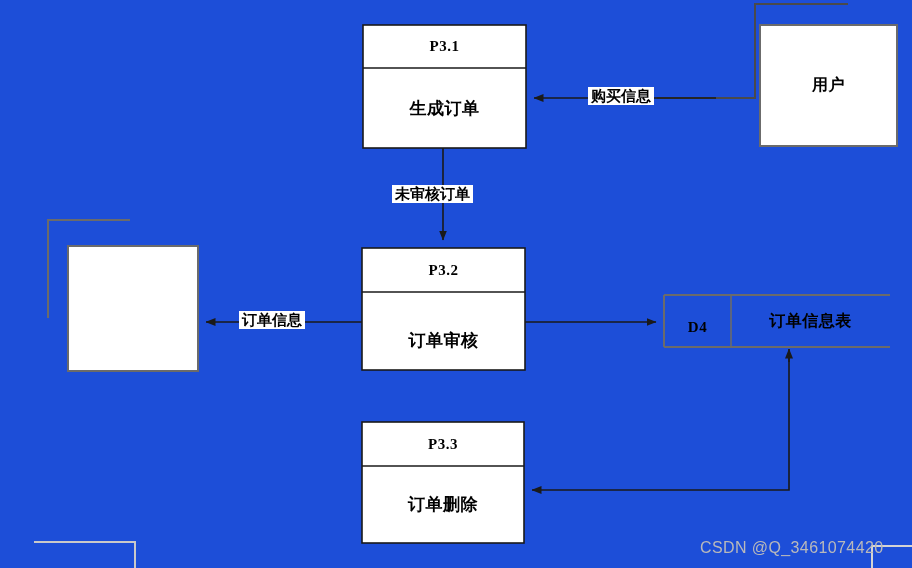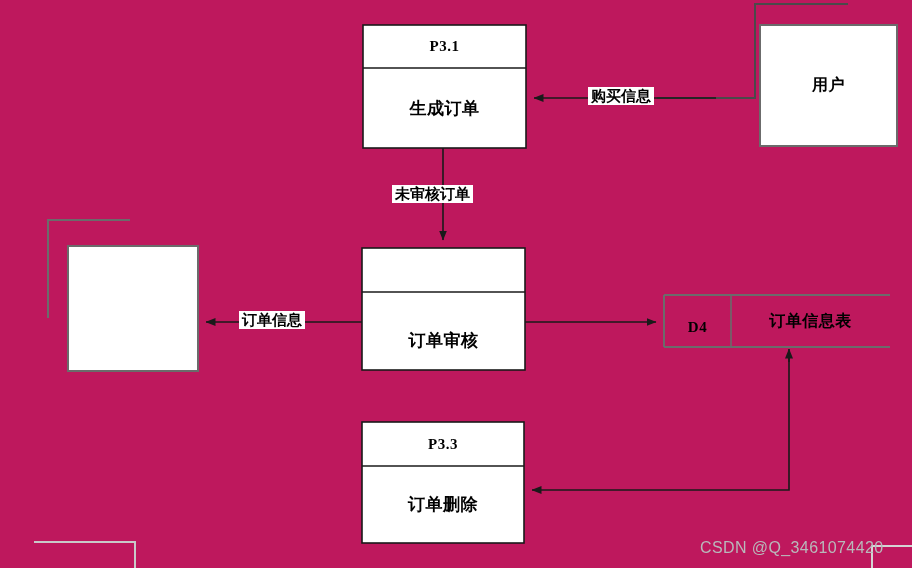--- a/index.html
+++ b/index.html
@@ -7,21 +7,21 @@
     padding: 0;
     background: #ffffff;
   }
   body {
     font-family: "Liberation Serif", "DejaVu Serif", serif;
   }
   #canvas {
     position: relative;
     width: 912px;
     height: 568px;
-    background: #be185d;
+    background: #1d4ed8;
     overflow: hidden;
   }
   svg.layer {
     position: absolute;
     left: 0;
     top: 0;
     width: 912px;
     height: 568px;
   }
   .node-label {
@@ -150,20 +150,21 @@
 
     <g>
       <path d="M789,355 L789,490 L532,490" fill="none" stroke="#1a1a1a" stroke-width="1.6" marker-end="url(#arrowhead)"></path>
       <path d="M789,362 L789,349" fill="none" stroke="#1a1a1a" stroke-width="1.6" marker-end="url(#arrowhead)"></path>
     </g>
   </svg>
 
   <div class="node-label proc-id" style="left:363px; top:25px; width:163px; height:43px;">P3.1</div>
   <div class="node-label proc-name cjk" style="left:363px; top:68px; width:163px; height:80px;border-radius:29px;">生成订单</div>
 
+  <div class="node-label proc-id" style="left:362px; top:248px; width:163px; height:44px;">P3.2</div>
   <div class="node-label proc-name cjk" style="left:362px; top:292px; width:163px; height:97px;">订单审核</div>
 
   <div class="node-label proc-id" style="left:362px; top:422px; width:162px; height:44px;">P3.3</div>
   <div class="node-label proc-name cjk" style="left:362px; top:466px; width:162px; height:77px;">订单删除</div>
 
   <div class="node-label entity-name cjk" style="left:760px; top:25px; width:137px; height:121px;">用户</div>
 
   <div class="node-label store-id" style="left:664px; top:295px; width:67px; height:64px;">D4</div>
   <div class="node-label store-name cjk" style="left:731px; top:295px; width:159px; height:52px;">订单信息表</div>
 

